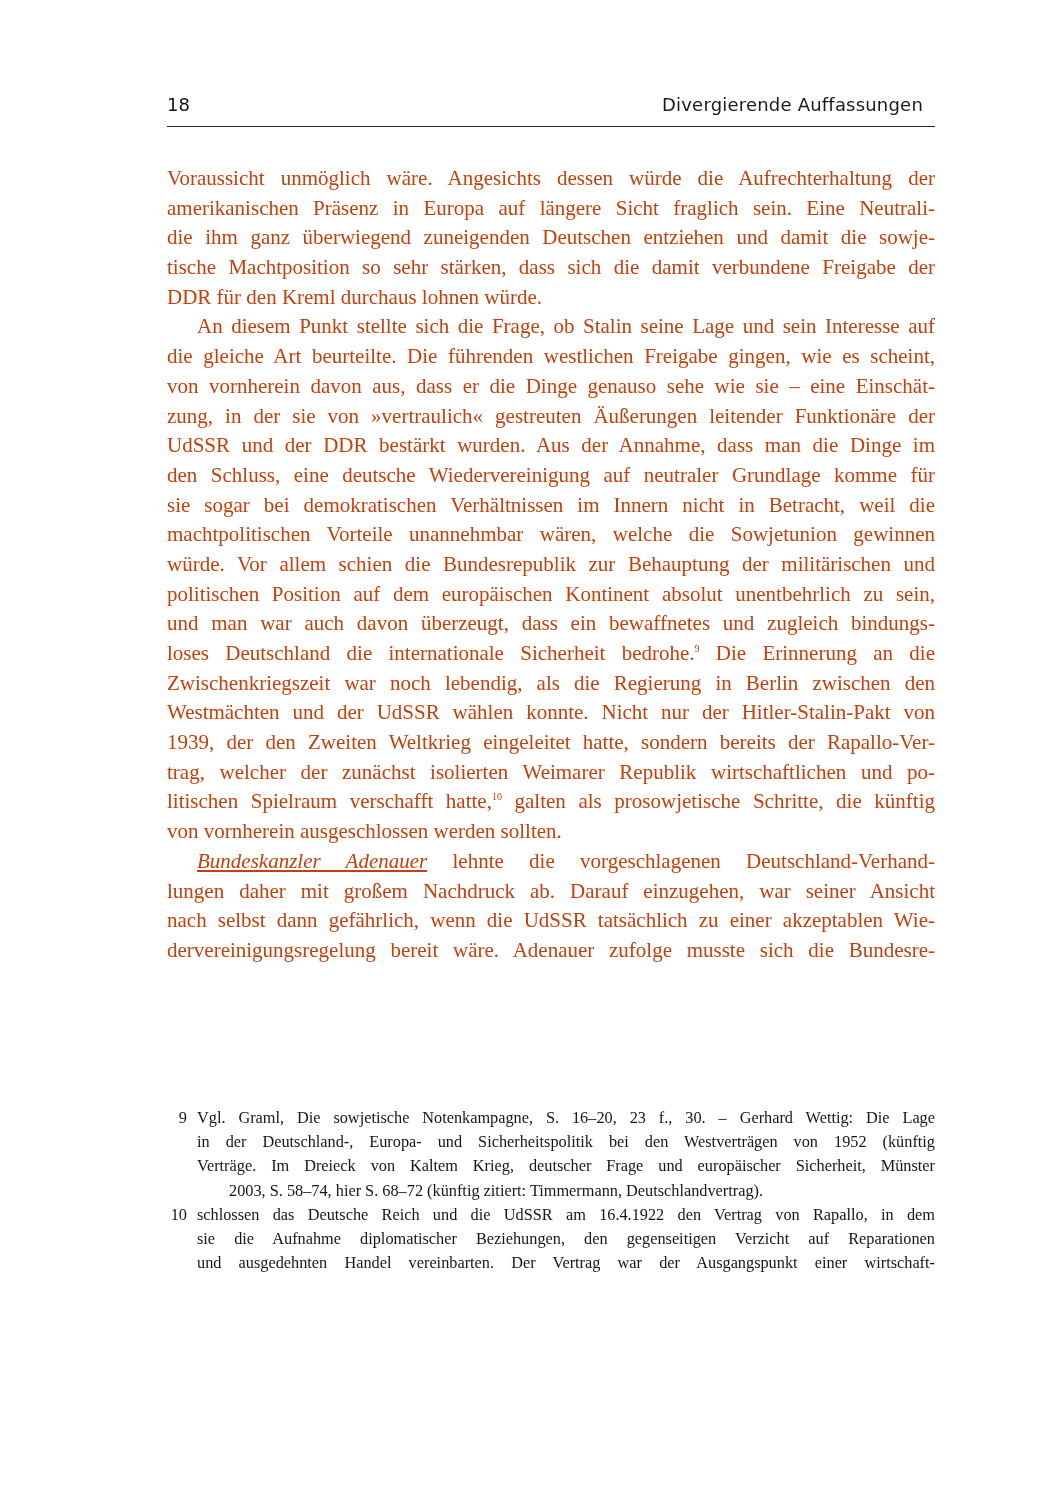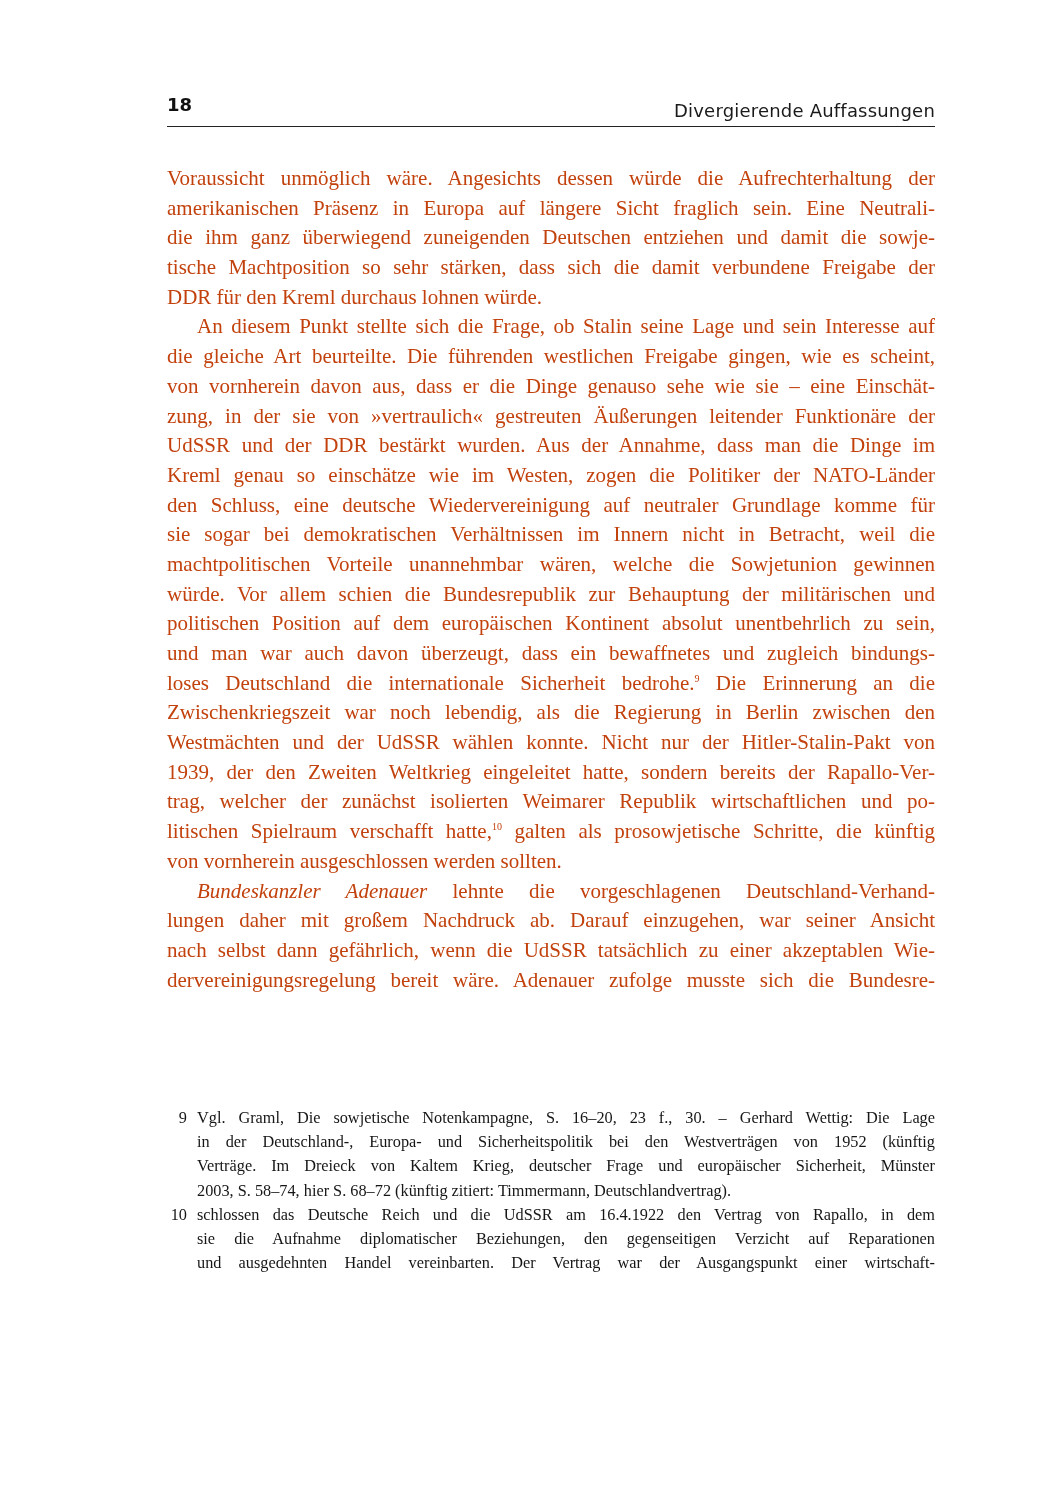--- a/index.html
+++ b/index.html
@@ -1,30 +1,30 @@
 <!DOCTYPE html>
 <html><head>
   <meta charset="utf-8">
   <style>
     html, body { margin: 0; padding: 0; background: #ffffff; }
     body { width: 1058px; height: 1493px; position: relative; overflow: hidden; color: #1a1a1a; }
     .page-header { position: absolute; left: 167px; top: 92px; width: 768px; height: 34px; border-bottom: 1.3px solid #222; }
-    .page-number { position: absolute; left: 0; top: 2px; font-family: "DejaVu Sans", sans-serif; font-weight: bold; font-size: 18px; color: #111; }
-    .running-title { position: absolute; right: 0; top: 2px; font-family: "DejaVu Sans", sans-serif; font-size: 18px; color: #1a1a1a; letter-spacing: 0.2px; margin-top: 6px; }
+    .page-number { position: absolute; left: 0; top: 2px; font-family: "DejaVu Sans", sans-serif; font-weight: normal; font-size: 18px; color: #111; }
+    .running-title { position: absolute; right: 12px; top: 2px; font-family: "DejaVu Sans", sans-serif; font-size: 18px; color: #1a1a1a; letter-spacing: 0.2px; }
     .body-text { position: absolute; left: 167px; top: 164px; width: 768px; font-family: "Liberation Serif", serif; font-size: 21px; line-height: 29.7px; color: #c2410c; }
     .line { display: block; white-space: nowrap; text-align: justify; text-align-last: justify; height: 29.7px; }
     .line.last { text-align-last: left; }
     .line.indent { padding-left: 30px; }
-    .italic { font-style: italic; }
+    .italic { font-style: italic; text-decoration: underline; }
     sup.fnref { font-size: 10px; vertical-align: 8px; line-height: 0; }
     .footnotes { position: absolute; left: 167px; top: 1106px; width: 768px; font-family: "Liberation Serif", serif; font-size: 16.3px; line-height: 24.2px; color: #161616; }
     .footnote { position: relative; padding-left: 30px; }
     .fn-num { position: absolute; left: 0; width: 20px; text-align: right; }
     .fn-line { display: block; white-space: nowrap; text-align: justify; text-align-last: justify; height: 24.2px; }
-    .fn-line.last { text-align-last: left; }
+    .fn-line.last { text-align-last: left; margin-left: 32px; }
   </style>
 </head>
 <body>
 
 <header class="page-header">
   <span class="page-number">18</span>
   <span class="running-title">Divergierende Auffassungen</span>
 </header>
 
 <main class="body-text">
@@ -36,21 +36,20 @@
     <span class="line">tische Machtposition so sehr stärken, dass sich die damit verbundene Freigabe der</span>
     <span class="line last">DDR für den Kreml durchaus lohnen würde.</span>
   </div>
 
   <div>
     <span class="line indent">An diesem Punkt stellte sich die Frage, ob Stalin seine Lage und sein Interesse auf</span>
     <span class="line">die gleiche Art beurteilte. Die führenden westlichen Freigabe gingen, wie es scheint,</span>
     <span class="line">von vornherein davon aus, dass er die Dinge genauso sehe wie sie – eine Einschät-</span>
     <span class="line">zung, in der sie von »vertraulich« gestreuten Äußerungen leitender Funktionäre der</span>
     <span class="line">UdSSR und der DDR bestärkt wurden. Aus der Annahme, dass man die Dinge im</span>
-    <span class="line">Kreml genau so einschätze wie im Westen, zogen die Politiker der NATO-Länder</span>
     <span class="line">den Schluss, eine deutsche Wiedervereinigung auf neutraler Grundlage komme für</span>
     <span class="line">sie sogar bei demokratischen Verhältnissen im Innern nicht in Betracht, weil die</span>
     <span class="line">machtpolitischen Vorteile unannehmbar wären, welche die Sowjetunion gewinnen</span>
     <span class="line">würde. Vor allem schien die Bundesrepublik zur Behauptung der militärischen und</span>
     <span class="line">politischen Position auf dem europäischen Kontinent absolut unentbehrlich zu sein,</span>
     <span class="line">und man war auch davon überzeugt, dass ein bewaffnetes und zugleich bindungs-</span>
     <span class="line"><span>loses Deutschland die internationale Sicherheit bedrohe.</span><sup class="fnref">9</sup><span> Die Erinnerung an die</span></span>
     <span class="line">Zwischenkriegszeit war noch lebendig, als die Regierung in Berlin zwischen den</span>
     <span class="line">Westmächten und der UdSSR wählen konnte. Nicht nur der Hitler-Stalin-Pakt von</span>
     <span class="line">1939, der den Zweiten Weltkrieg eingeleitet hatte, sondern bereits der Rapallo-Ver-</span>

